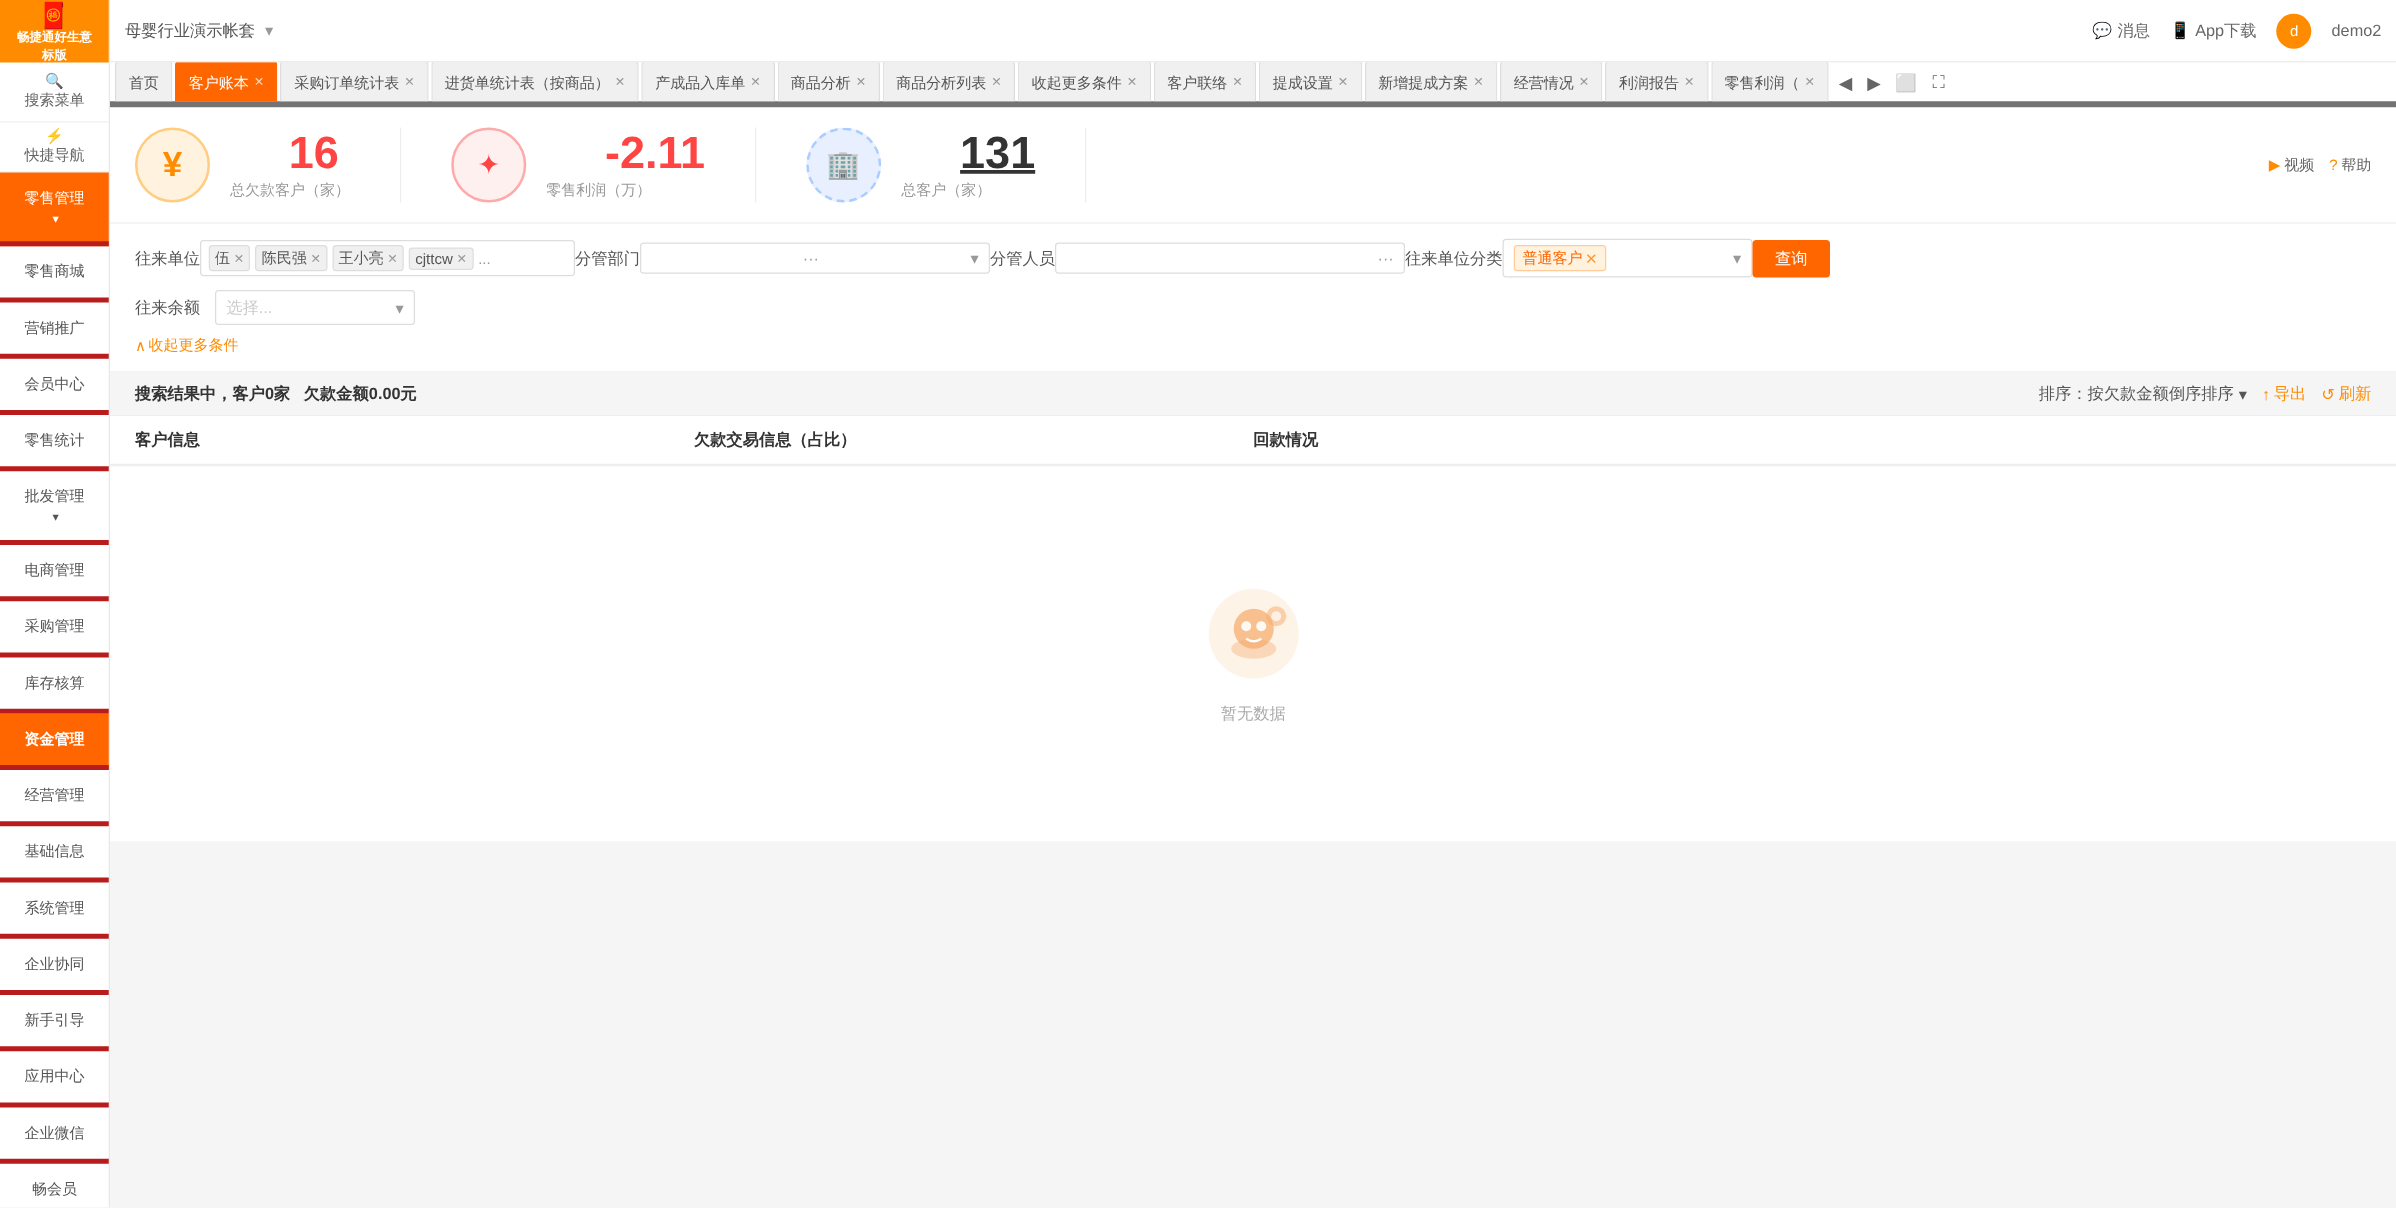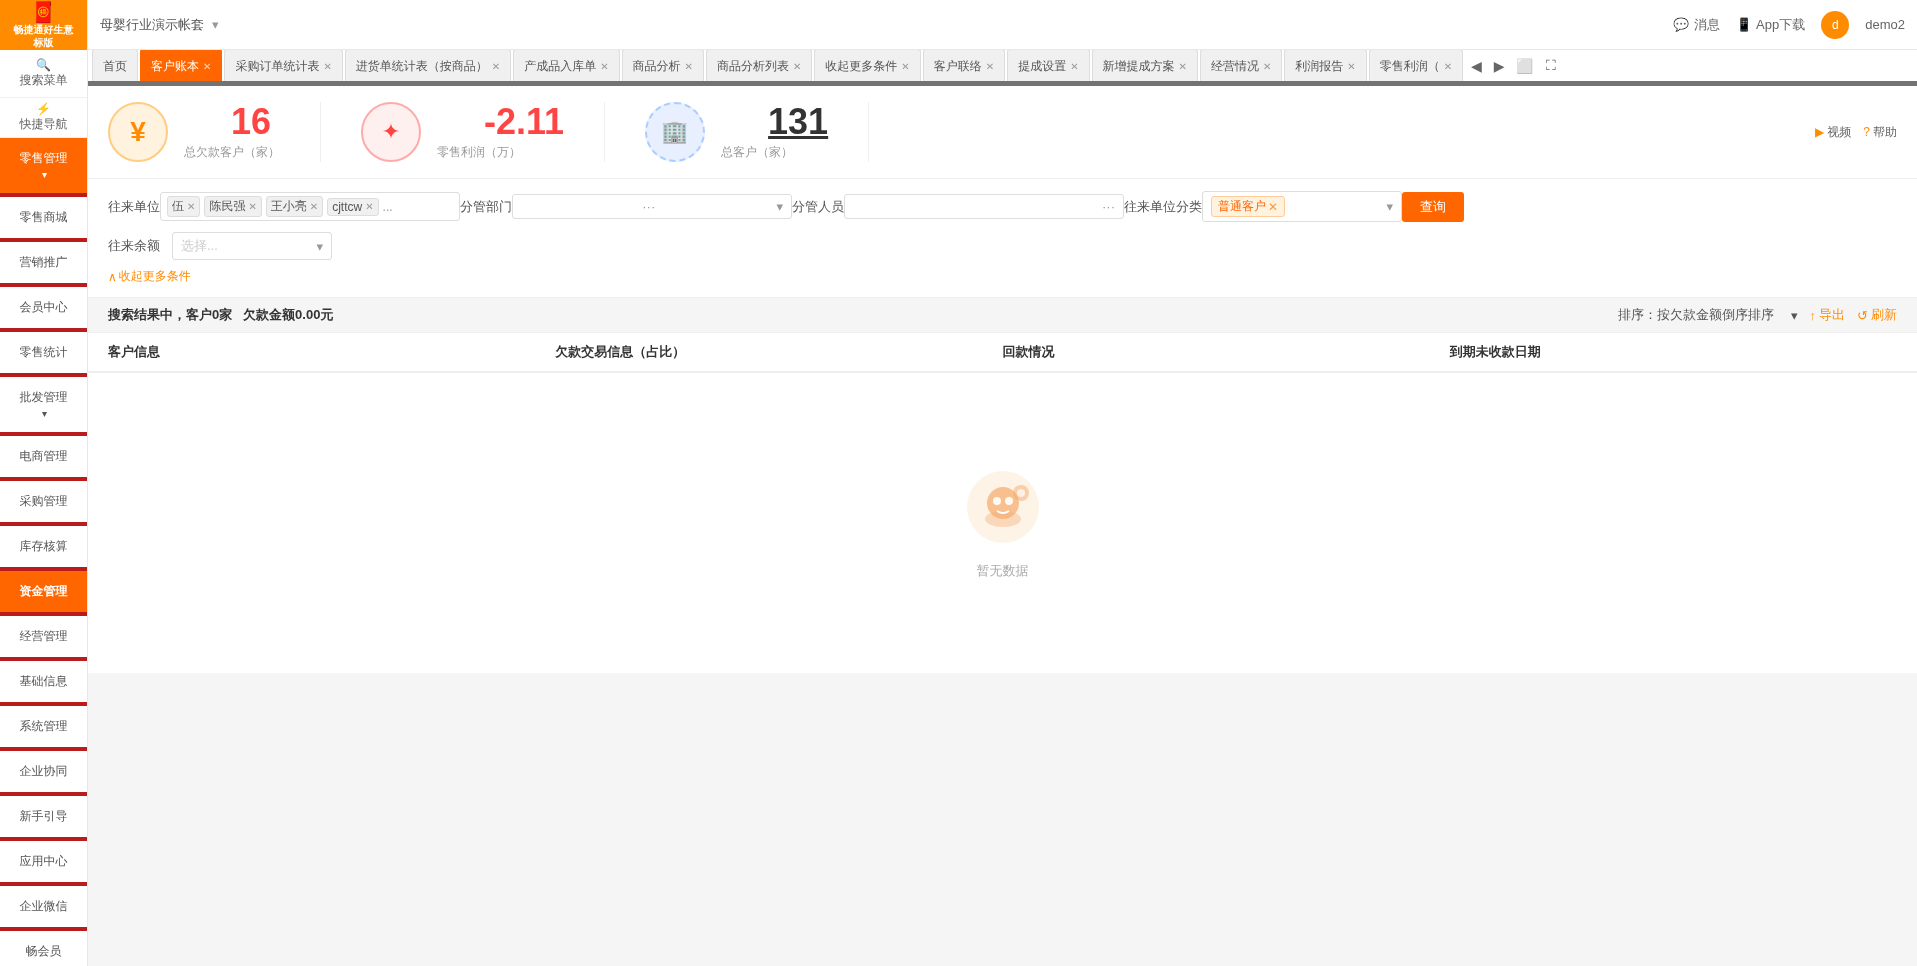--- a/index.html
+++ b/index.html
@@ -65,21 +65,21 @@
     .filter-select-wide { min-width: 280px; }
     .filter-select-dots { border: 1px solid #ddd; padding: 4px 8px; border-radius: 3px; background: #fff; cursor: pointer; color: #999; }
     .collapse-btn { color: #ff8c00; font-size: 12px; cursor: pointer; display: flex; align-items: center; gap: 2px; margin: 0 auto; }
     .filter-row-2 { display: flex; align-items: center; gap: 12px; }
 
     
     .result-bar { background: #f5f5f5; padding: 8px 20px; display: flex; align-items: center; justify-content: space-between; border-bottom: 1px solid #eee; }
     .result-info { font-size: 13px; color: #555; }
     .result-info span { color: #333; font-weight: bold; }
     .result-actions { display: flex; align-items: center; gap: 12px; font-size: 13px; color: #555; }
-    .sort-select { display: flex; align-items: center; gap: 17px; cursor: pointer; }
+    .sort-select { display: flex; align-items: center; gap: 4px; cursor: pointer; }
     .action-btn { color: #ff8c00; cursor: pointer; display: flex; align-items: center; gap: 3px; }
 
     
     .data-table { background: #fff; margin: 0; width: 100%; }
     .table-header { display: grid; grid-template-columns: 2fr 2fr 2fr 2fr; background: #fff; border-bottom: 2px solid #eee; padding: 10px 20px; }
     .col-header { font-size: 13px; color: #333; font-weight: bold; }
     .table-body { min-height: 300px; display: flex; align-items: center; justify-content: center; flex-direction: column; padding: 80px 0; }
     .empty-text { color: #aaa; font-size: 13px; }
 
     
@@ -365,21 +365,20 @@
           <span>刷新</span>
         </span>
       </div>
     </div>
 
     <div class="data-table">
       <div class="table-header">
         <div class="col-header">客户信息</div>
         <div class="col-header">欠款交易信息（占比）</div>
         <div class="col-header">回款情况</div>
-        <div class="col-header">到期未收款日期</div>
       </div>
       <div class="table-body">
 
         <div style="margin-bottom:12px;">
           <svg width="80" height="80" viewBox="0 0 80 80">
             <circle cx="40" cy="40" r="36" fill="#fde8d0" opacity="0.5"></circle>
             <ellipse cx="40" cy="52" rx="18" ry="8" fill="#f5c499" opacity="0.6"></ellipse>
             <circle cx="40" cy="36" r="16" fill="#f5a96a" opacity="0.7"></circle>
             <circle cx="34" cy="34" r="4" fill="#fff" opacity="0.9"></circle>
             <circle cx="46" cy="34" r="4" fill="#fff" opacity="0.9"></circle>

